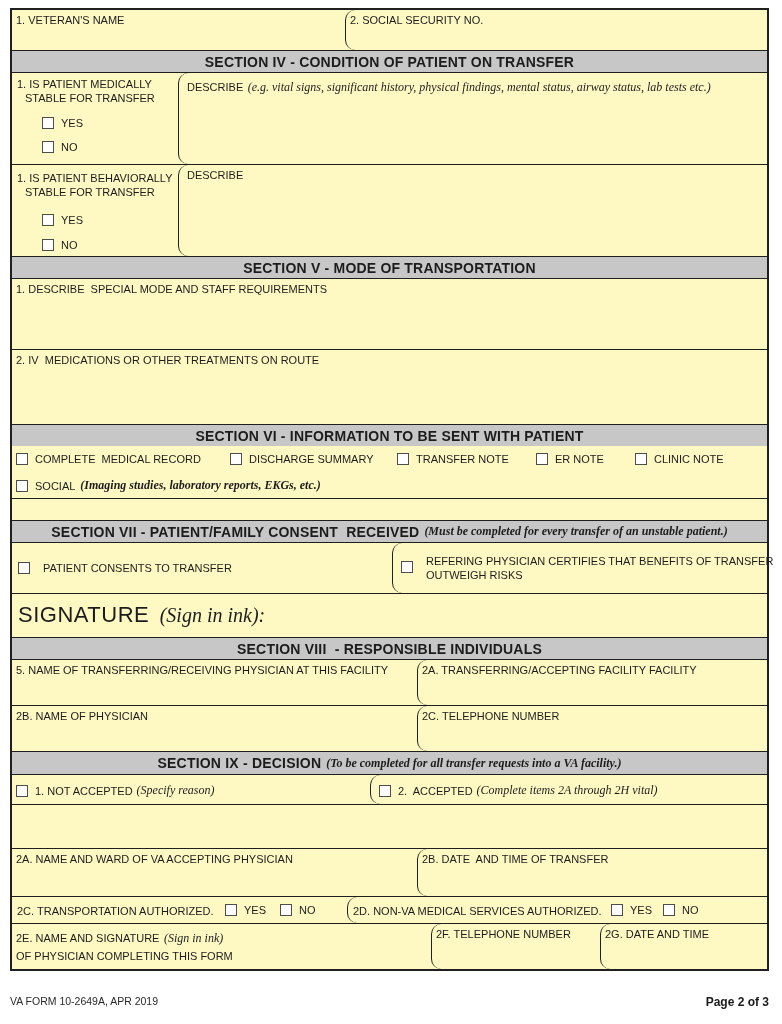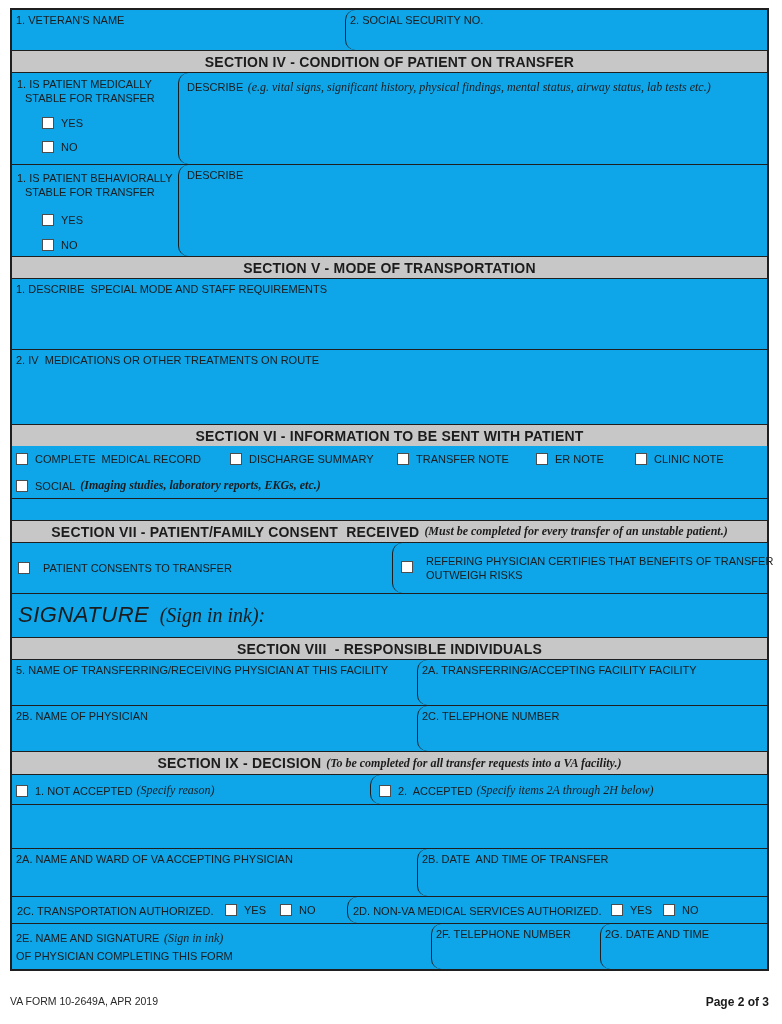--- a/index.html
+++ b/index.html
@@ -4,38 +4,38 @@
 <style>
   :root{
     --bd:#1f1f1f;
     --hdr:#c7c7c7;
     --ink:#1c1c1c;
   }
   html,body{margin:0;padding:0;background:#ffffff;}
   .page{position:relative;width:782px;height:1024px;background:#fff;overflow:hidden;
         font-family:"Liberation Sans", sans-serif;color:var(--ink);}
   .form{position:absolute;left:10px;top:8px;width:759px;border:2px solid var(--bd);
-        background:#0ea5e9;box-sizing:border-box;}
+        background:#fef9c3;box-sizing:border-box;}
   .row{position:relative;display:flex;border-top:1.5px solid var(--bd);box-sizing:border-box;}
   .row.first{border-top:none;}
   .cell{position:relative;box-sizing:border-box;}
   .cell + .cell{border-left:1.5px solid var(--bd);border-radius:10px;}
   .grow{flex:1;}
   .lbl{font-size:11px;line-height:13px;color:var(--ink);white-space:pre;}
   .blk{display:block;padding:4px 0 0 4px;}
   .note{font-family:"Liberation Serif", serif;font-style:italic;font-size:12px;color:var(--ink);}
   .bnote{font-family:"Liberation Serif", serif;font-style:italic;font-weight:bold;font-size:12px;color:var(--ink);}
   .hdr-row{background:var(--hdr);display:flex;align-items:center;justify-content:center;}
   .hdr-t{font-size:14px;font-weight:bold;letter-spacing:.2px;white-space:pre;}
   .hdr-n{margin-left:5px;}
   .cb{width:12px;height:12px;border:1.5px solid #4d4d4d;background:#fff;display:inline-block;
       box-sizing:border-box;flex:0 0 auto;}
   .opt{position:absolute;display:flex;align-items:center;gap:7px;}
   .opt .lbl{line-height:12px;}
-  .sig-main{font-size:22px;font-style:italic;letter-spacing:.5px;text-align:right;}
+  .sig-main{font-size:22px;letter-spacing:.5px;text-align:right;}
   .sig-note{font-family:"Liberation Serif", serif;font-style:italic;font-size:20px;margin-left:6px;}
   .footer{position:absolute;left:10px;top:995px;width:759px;display:flex;
           justify-content:space-between;align-items:flex-start;gap:28px;}
   .foot-l{font-size:10.5px;color:#2a2a2a;}
   .foot-r{font-size:12px;font-weight:bold;color:#1a1a1a;}
 </style>
 </head>
 <body>
 
 <div class="page">
@@ -212,21 +212,21 @@
         <span class="opt" style="left:4px;top:8px">
           <span class="cb"></span>
           <span class="lbl">1. NOT ACCEPTED</span>
           <span class="note" style="margin-left:-3px">(Specify reason)</span>
         </span>
       </div>
       <div class="cell grow">
         <span class="opt" style="left:8px;top:8px">
           <span class="cb"></span>
           <span class="lbl">2.  ACCEPTED</span>
-          <span class="note" style="margin-left:-3px">(Specify items 2A through 2H below)</span>
+          <span class="note" style="margin-left:-3px">(Complete items 2A through 2H vital)</span>
         </span>
       </div>
     </div>
 
     <div class="row" style="height:44px">
       <div class="cell grow"></div>
     </div>
 
     <div class="row" style="height:48px">
       <div class="cell" style="width:405px">

